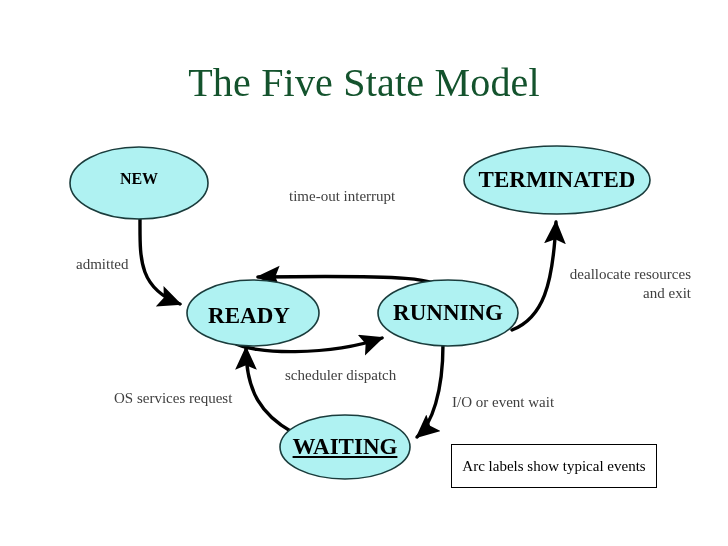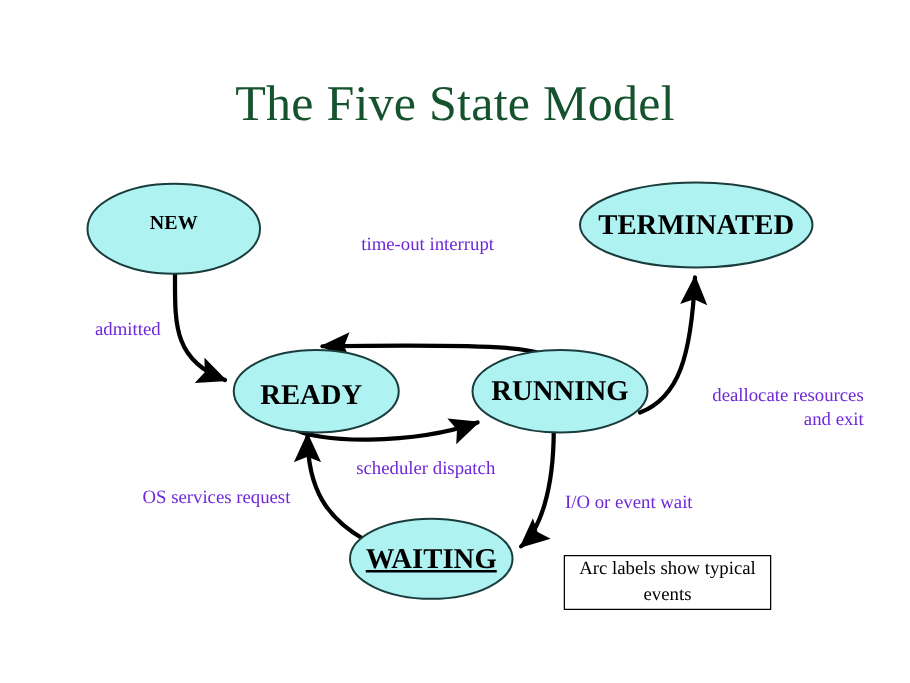--- a/index.html
+++ b/index.html
@@ -40,32 +40,32 @@
     text-align: center;
     font-weight: bold;
     color: #000000;
     white-space: nowrap;
     pointer-events: none;
   }
   .arc-label {
     position: absolute;
     font-size: 15px;
     line-height: 19px;
-    color: #6d28d9;
+    color: #404040;
     white-space: nowrap;
   }
   .arc-label.two-line {
     white-space: normal;
     text-align: right;
   }
   .legend-box {
     position: absolute;
     left: 451px;
     top: 444px;
-    width: 166px;
+    width: 206px;
     height: 44px;
     border: 1px solid #000000;
     background: #ffffff;
     display: flex;
     flex-direction: column;
     align-items: center;
     justify-content: center;
     font-size: 15px;
     line-height: 21px;
     text-align: center;
@@ -119,21 +119,21 @@
   <div class="node-label" style="left:378px; top:300px; width:140px; font-size:23px;">RUNNING</div>
 
   <div class="node-label" style="left:280px; top:434px; width:130px; font-size:23px;text-decoration:underline;">WAITING</div>
 
   <div class="arc-label" style="left:76px; top:255px;">admitted</div>
 
   <div class="arc-label" style="left:289px; top:187px;">time-out interrupt</div>
 
   <div class="arc-label" style="left:285px; top:366px;">scheduler dispatch</div>
 
-  <div class="arc-label two-line" style="left:497px; top:265px; width:194px;margin-top:43px;">
+  <div class="arc-label two-line" style="left:497px; top:265px; width:194px;">
     <span>deallocate resources</span><br>
     <span>and exit</span>
   </div>
 
   <div class="arc-label" style="left:452px; top:393px;">I/O or event wait</div>
 
   <div class="arc-label" style="left:114px; top:389px;">OS services request</div>
 
   <div class="legend-box">
     <span>Arc labels show typical events</span>

